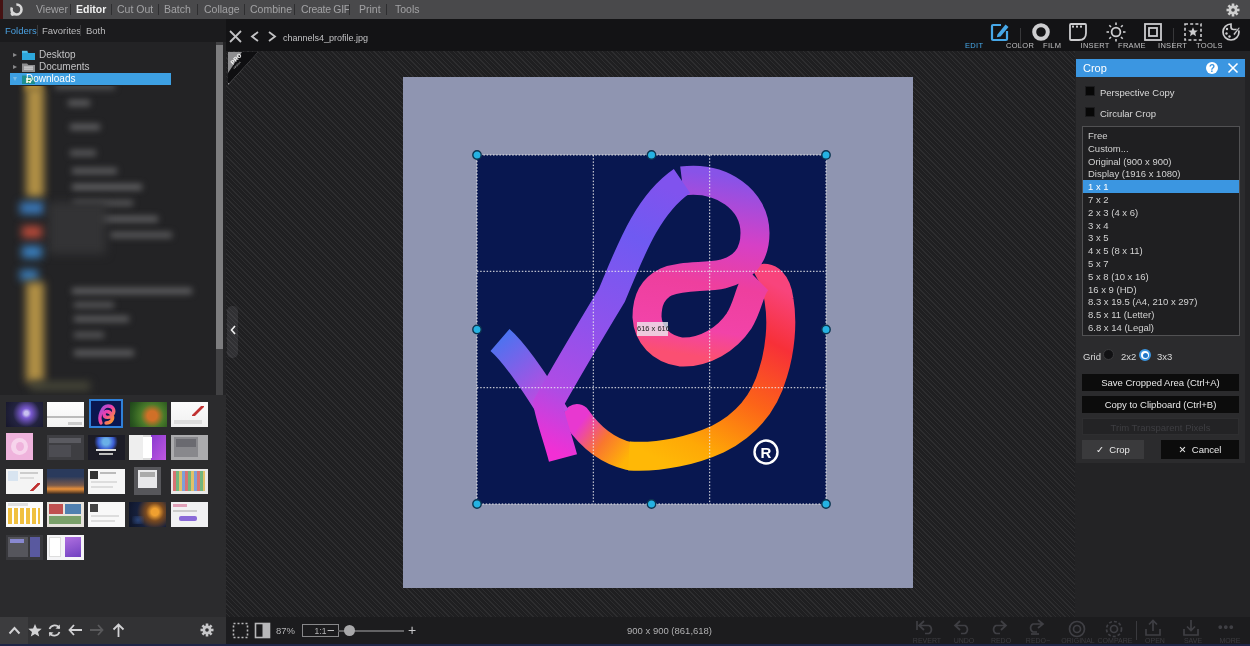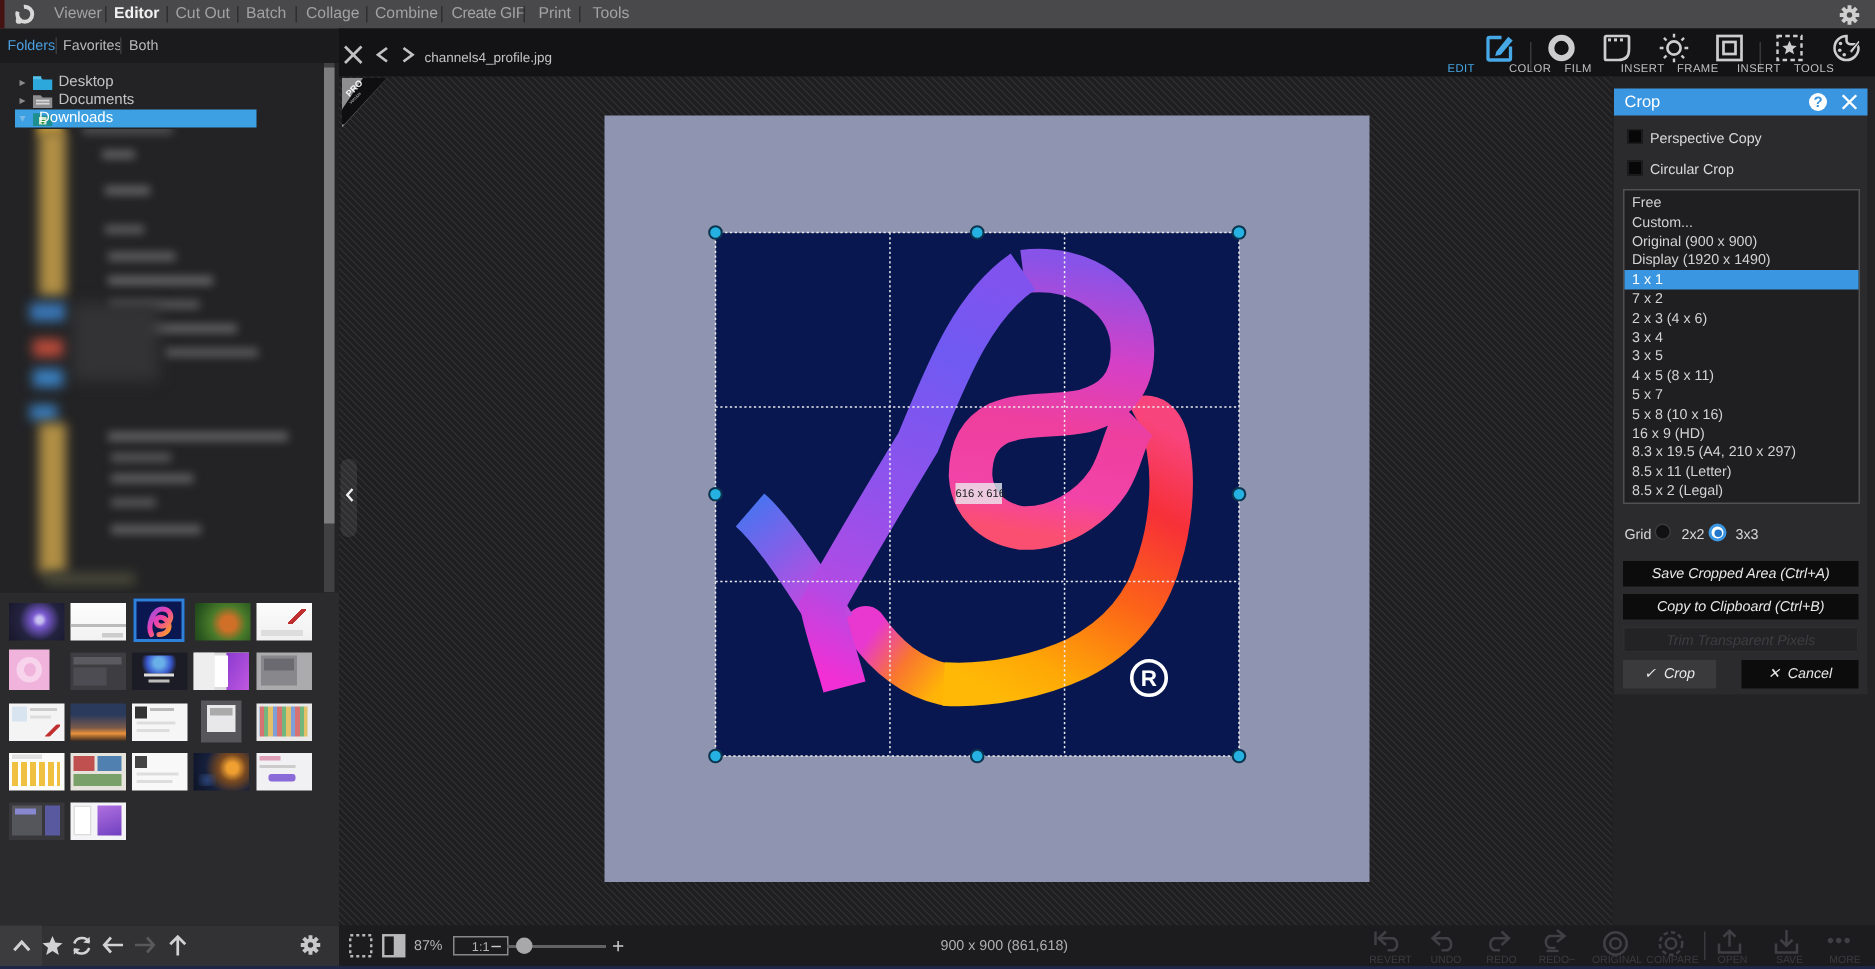--- a/index.html
+++ b/index.html
@@ -28,21 +28,21 @@
   #cropbox{position:absolute;left:1px;top:8px;width:169px;height:404px;background:#2b2b2d;}
   #crophead{position:absolute;left:0;top:0;width:169px;height:18px;background:#3b96e1;color:#fff;
             font-size:11px;line-height:18px;}
   .ckbox{position:absolute;left:9px;width:10px;height:10px;background:#070707;border:1px solid #1c1c1e;}
   .cklab{position:absolute;left:24px;font-size:9.5px;color:#dadada;}
   #croplist{position:absolute;left:6px;top:67px;width:158px;height:210px;background:#1f1f21;
             border:1px solid #515153;font-size:9.5px;color:#d2d2d2;}
   .li{position:absolute;left:0;width:156px;height:13px;line-height:13px;padding-left:5px;}
   .li.sel{background:#3b96e1;color:#fff;}
   .pbtn{position:absolute;left:6px;width:157px;height:17px;background:#0c0c0c;color:#e8e8e8;
-        font-size:9.5px;text-align:center;line-height:17px;font-style:italic;}
+        font-size:9.5px;text-align:center;line-height:17px;}
   
   #statusbar{left:226px;top:617px;width:1024px;height:27px;background:#1c1c1e;color:#b4b4b6;font-size:9.5px;}
   #bottomline{left:0;top:644px;width:1250px;height:2px;background:#1e2547;}
   .dim{color:#46464a;}
   .dimlab{position:absolute;top:20px;left:-30px;font-size:7px;color:#3c3c40;width:60px;text-align:center;}
   .th{position:absolute;width:37px;height:25px;overflow:hidden;}
   .iclab{position:absolute;top:22px;width:70px;margin-left:-35px;text-align:left;font-size:7.5px;color:#c0c0c2;letter-spacing:.3px;}
   .ic{position:absolute;top:2px;margin-left:-11px;}
 </style>
 </head>
@@ -458,33 +458,33 @@
           </svg>
       </div>
       <div class="ckbox" style="top:27px"></div>
         <div class="cklab" style="top:28px">Perspective Copy</div>
       <div class="ckbox" style="top:48px"></div>
         <div class="cklab" style="top:49px">Circular Crop</div>
       <div id="croplist">
         <div class="li" style="top:2px">Free</div>
         <div class="li" style="top:14.8px">Custom...</div>
         <div class="li" style="top:27.6px">Original (900 x 900)</div>
-        <div class="li" style="top:40.4px">Display (1920 x 1490)</div>
+        <div class="li" style="top:40.4px">Display (1916 x 1080)</div>
         <div class="li sel" style="top:53.2px">1 x 1</div>
         <div class="li" style="top:66px">7 x 2</div>
         <div class="li" style="top:78.8px">2 x 3 (4 x 6)</div>
         <div class="li" style="top:91.6px">3 x 4</div>
         <div class="li" style="top:104.4px">3 x 5</div>
         <div class="li" style="top:117.2px">4 x 5 (8 x 11)</div>
         <div class="li" style="top:130px">5 x 7</div>
         <div class="li" style="top:142.8px">5 x 8 (10 x 16)</div>
         <div class="li" style="top:155.6px">16 x 9 (HD)</div>
         <div class="li" style="top:168.4px">8.3 x 19.5 (A4, 210 x 297)</div>
         <div class="li" style="top:181.2px">8.5 x 11 (Letter)</div>
-        <div class="li" style="top:194px">8.5 x 2 (Legal)</div>
+        <div class="li" style="top:194px">6.8 x 14 (Legal)</div>
       </div>
 
       <div class="abs" style="left:7px;top:292px;font-size:9.5px;color:#d8d8d8">Grid</div>
       <div class="abs" style="left:27px;top:290px;width:11px;height:11px;border-radius:50%;background:#111113;border:1px solid #3a3a3c"></div>
       <div class="abs" style="left:45px;top:292px;font-size:9.5px;color:#d8d8d8">2x2</div>
       <div class="abs" style="left:63px;top:290px;width:12px;height:12px;border-radius:50%;background:#fff;border:2px solid #3b96e1"></div>
       <div class="abs" style="left:67px;top:294px;width:5px;height:5px;border-radius:50%;background:#2277c8"></div>
       <div class="abs" style="left:81px;top:292px;font-size:9.5px;color:#d8d8d8">3x3</div>
       <div class="pbtn" style="top:315px">Save Cropped Area (Ctrl+A)</div>
       <div class="pbtn" style="top:337px">Copy to Clipboard (Ctrl+B)</div>

